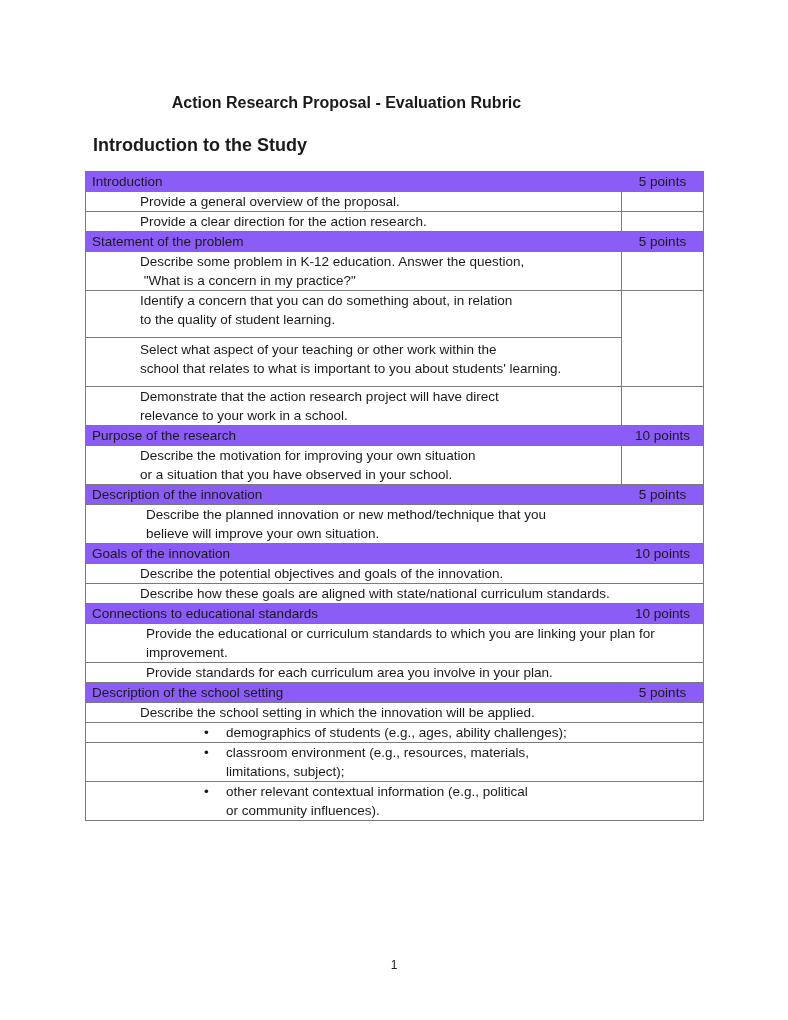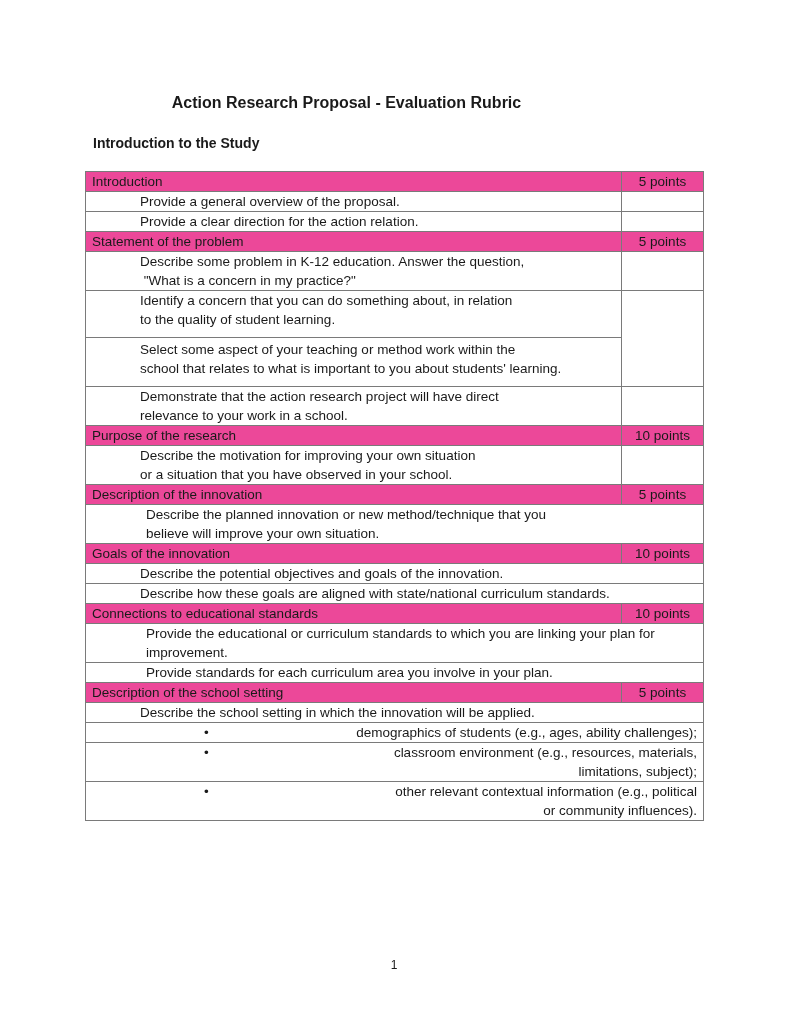--- a/index.html
+++ b/index.html
@@ -1,29 +1,29 @@
 <!DOCTYPE html>
 <html><head>
 <meta charset="utf-8">
 <style>
   html, body { margin: 0; padding: 0; background: #ffffff; }
   body { width: 788px; height: 1020px; position: relative; font-family: "Liberation Sans", sans-serif; color: #1a1a1a; overflow: hidden; }
   .title { position: absolute; top: 94px; left: 0; width: 693px; text-align: center; font-weight: bold; font-size: 16px; }
-  .subtitle { position: absolute; top: 135px; left: 93px; font-weight: bold; font-size: 14px; }
+  .subtitle { position: absolute; top: 135px; left: 93px; font-weight: bold; font-size: 18px; }
   table.rubric { position: absolute; top: 171px; left: 85px; width: 618px; border-collapse: collapse; font-size: 13.5px; table-layout: fixed; }
   table.rubric td { border: 1px solid #7a7a7a; padding: 0 6px; line-height: 19px; vertical-align: top; }
   col.c1 { width: 536px; }
   col.c2 { width: 82px; }
-  tr.head td { background: #ec4899; }
+  tr.head td { background: #8b5cf6; }
   td.pts { text-align: center; padding-left: 10px; }
   .ind { padding-left: 54px !important; }
   .ind2 { padding-left: 60px !important; }
   .bul { padding-left: 118px !important; position: relative; }
   .bul .dot { position: absolute; left: 118px; }
-  .bul .btxt { display: block; padding-left: 22px; text-align: right; }
+  .bul .btxt { display: block; padding-left: 22px; }
   .page-num { position: absolute; top: 958px; left: 0; width: 788px; text-align: center; font-size: 12px; }
 </style>
 </head>
 <body>
 
 <div class="title">Action Research Proposal  - Evaluation Rubric</div>
 <div class="subtitle">Introduction to the Study</div>
 
 <table class="rubric">
   <colgroup>
@@ -34,21 +34,21 @@
   <tbody>
       <tr class="head">
     <td>Introduction</td>
     <td class="pts">5 points</td>
   </tr>
   <tr>
     <td class="ind">Provide a general overview of the proposal.</td>
     <td></td>
   </tr>
   <tr>
-    <td class="ind">Provide a clear direction for the action relation.</td>
+    <td class="ind">Provide a clear direction for the action research.</td>
     <td></td>
   </tr>
 
   <tr class="head">
     <td>Statement of the problem</td>
     <td class="pts">5 points</td>
   </tr>
   <tr>
     <td class="ind">
       <div>Describe some problem in K-12 education. Answer the question,</div>
@@ -58,21 +58,21 @@
   </tr>
   <tr>
     <td class="ind" style="padding-bottom:8px">
       <div>Identify a concern that you can do something about, in relation</div>
       <div>to the quality of student learning.</div>
     </td>
     <td rowspan="2"></td>
   </tr>
   <tr>
     <td class="ind" style="padding-top:2px;padding-bottom:8px">
-      <div>Select some aspect of your teaching or method work within the</div>
+      <div>Select what aspect of your teaching or other work within the</div>
       <div>school that relates to what is important to you about students' learning.</div>
     </td>
   </tr>
   <tr>
     <td class="ind" style="padding-top:0">
       <div>Demonstrate that the action research project will have direct</div>
       <div>relevance to your work in a school.</div>
     </td>
     <td></td>
   </tr>

